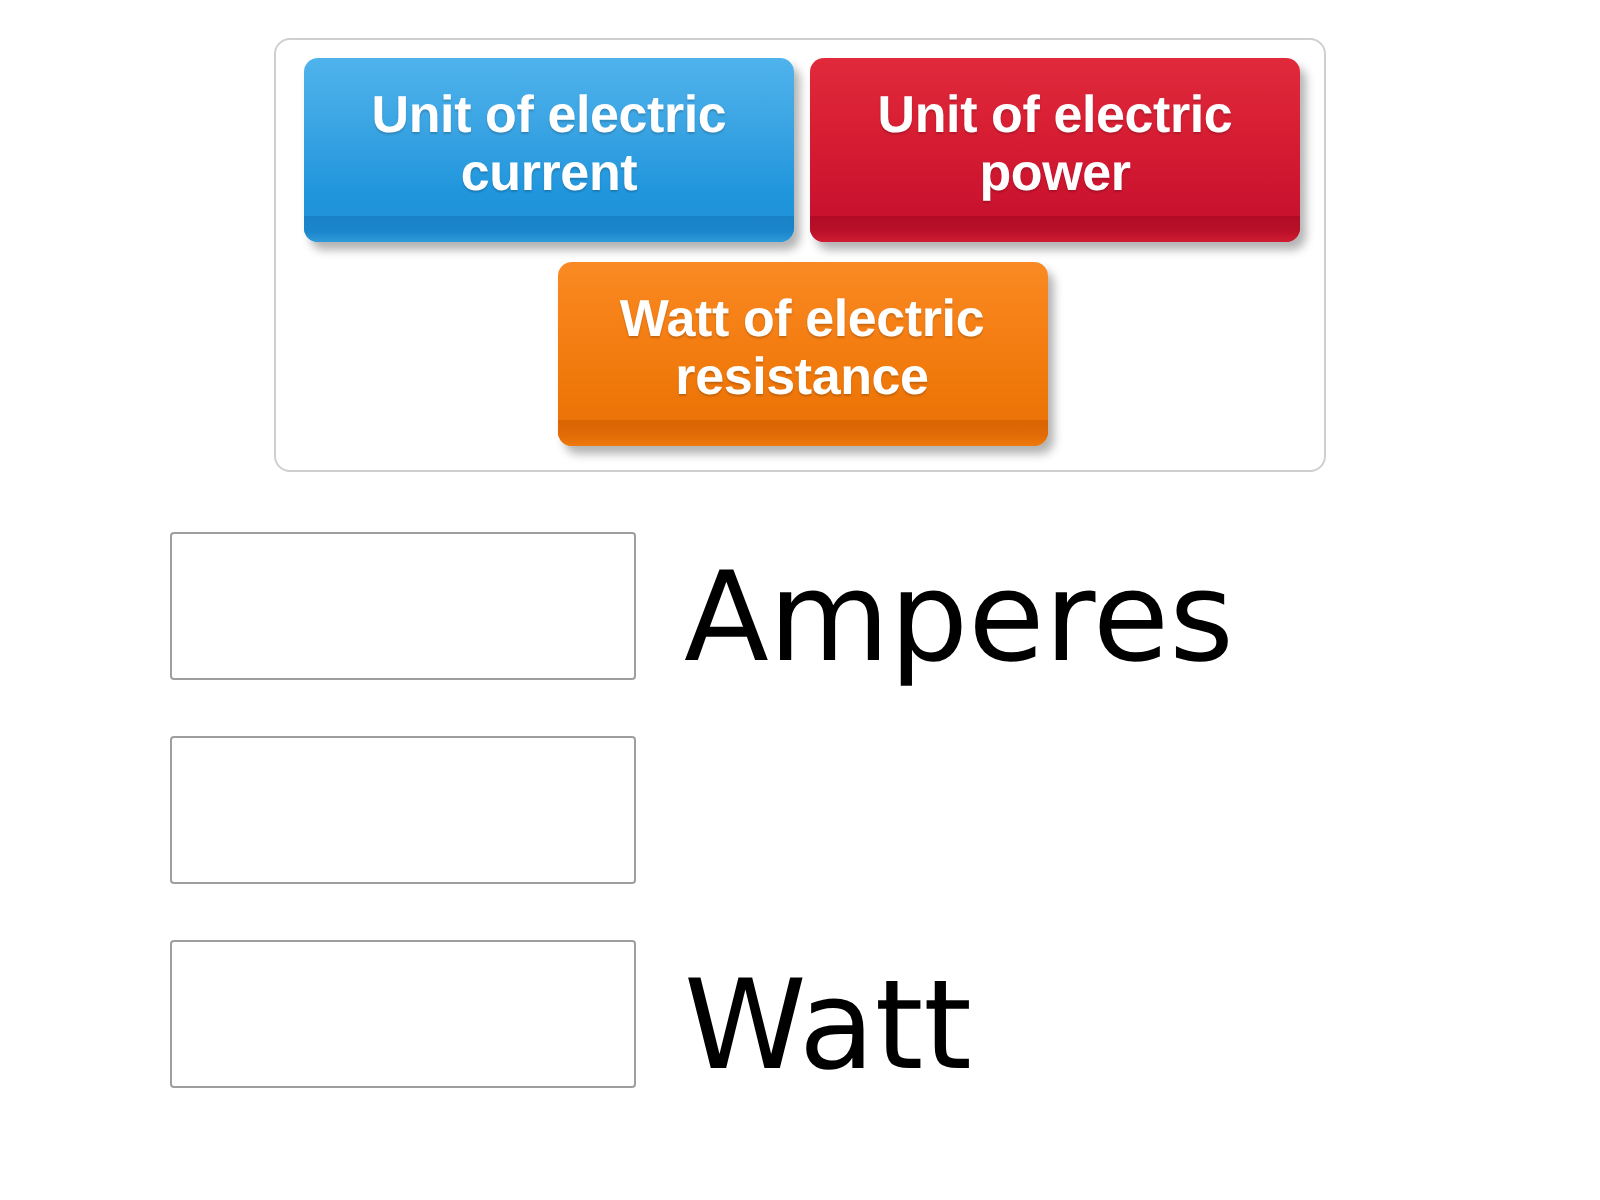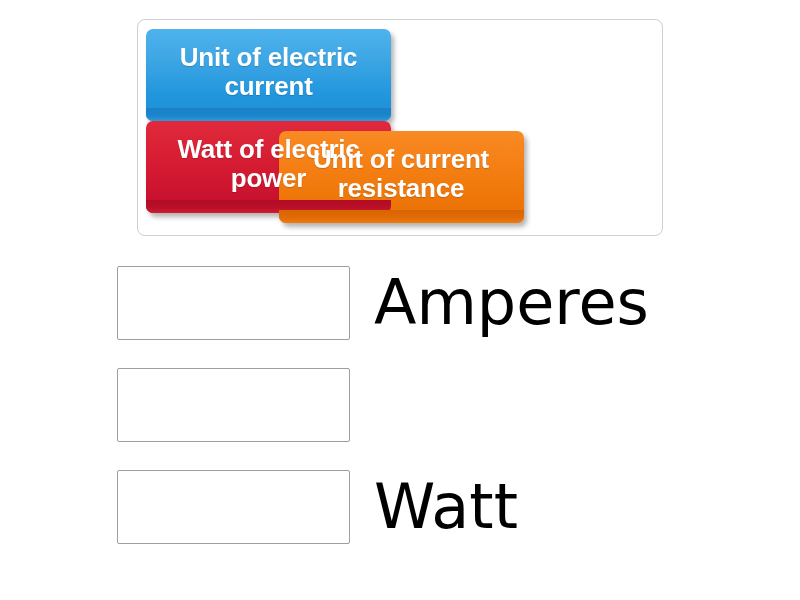--- a/index.html
+++ b/index.html
@@ -32,21 +32,20 @@
   .tile-row {
     display: flex;
     justify-content: center;
     align-items: flex-start;
   }
   #tile-row-1 {
     position: absolute;
     left: 8px;
     top: 9px;
     width: 510px;
-    flex-direction: column;
   }
   #tile-row-2 {
     position: absolute;
     left: 8px;
     top: 111px;
     width: 510px;
   }
 
   .tile {
     position: relative;
@@ -112,22 +111,21 @@
     position: absolute;
     left: 0;
     top: 266px;
     width: 800px;
   }
   .answer-row {
     position: relative;
     height: 74px;
     margin-bottom: 28px;
     display: flex;
-    align-items: center;
-    padding-left: 32px;
+    align-items: flex-end;
   }
   .drop-zone {
     box-sizing: border-box;
     margin-left: 85px;
     width: 233px;
     height: 74px;
     background: #ffffff;
     border: 1px solid #9e9e9e;
     border-radius: 2px;
     flex: 0 0 auto;
@@ -146,27 +144,27 @@
 <body>
 
 <div id="tile-tray">
 
   <div class="tile-row" id="tile-row-1">
     <div class="tile tile-blue">
       <span class="tile-label">Unit of electric current</span>
     </div>
     <div style="width:8px;flex:0 0 auto;"></div>
     <div class="tile tile-red">
-      <span class="tile-label">Watt of electric power</span>
+      <span class="tile-label">Unit of electric power</span>
     </div>
   </div>
 
   <div class="tile-row" id="tile-row-2">
     <div class="tile tile-orange">
-      <span class="tile-label">Unit of current resistance</span>
+      <span class="tile-label">Watt of electric resistance</span>
     </div>
   </div>
 
 </div>
 
 <div id="answer-list">
 
   <div class="answer-row">
     <div class="drop-zone"></div>
     <div class="answer-text">Amperes</div>

